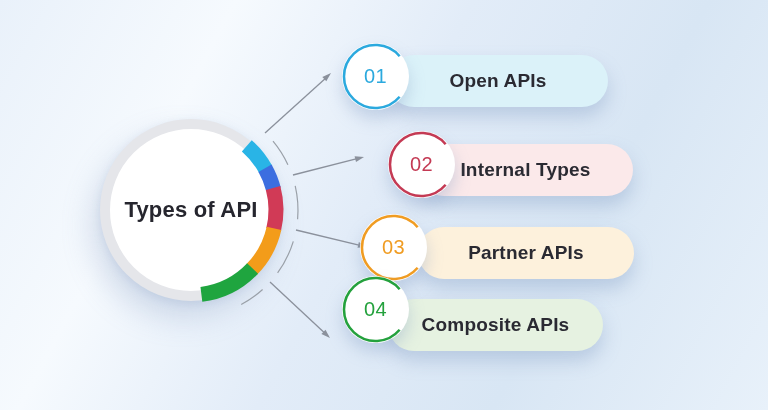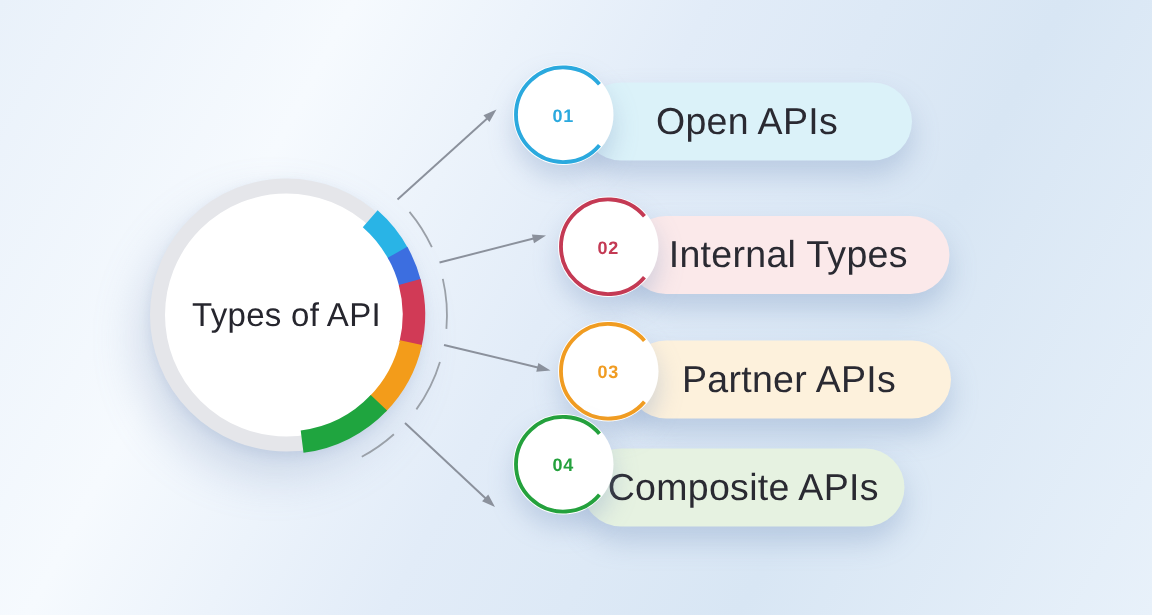--- a/index.html
+++ b/index.html
@@ -15,21 +15,21 @@
   .big-circle {
     position:absolute; left:100px; top:119px; width:182px; height:182px;
     background:var(--circle-fill,#fff);
     border:10px solid var(--circle-ring,#e5e6ea);
     border-radius:50%;
     box-shadow:-8px 16px 30px rgba(125,150,190,.30), 0 3px 8px rgba(125,150,190,.18);
     display:flex; align-items:center; justify-content:center;
     z-index:1;
   }
   .big-circle .title {
-    font-size:22px; font-weight:400; color:var(--title-text,#26262e);
+    font-size:22px; font-weight:700; color:var(--title-text,#26262e);
     letter-spacing:.2px; white-space:nowrap;
   }
 
   
   .overlay { position:absolute; left:0; top:0; z-index:2; pointer-events:none; }
   .guides path { fill:none; stroke:var(--guide-line,#9aa0a8); stroke-width:1.2; }
   .arrows path.shaft { fill:none; stroke:var(--arrow,#8b919c); stroke-width:1.3; }
   .arrows path.head { fill:var(--arrow,#8b919c); stroke:none; }
   .donut path { fill:none; stroke-width:15; }
   .seg-cyan   { stroke:var(--seg-cyan,#29b4e6); }
@@ -37,43 +37,43 @@
   .seg-red    { stroke:var(--seg-red,#d13a56); }
   .seg-orange { stroke:var(--seg-orange,#f39c1a); }
   .seg-green  { stroke:var(--seg-green,#1fa53f); }
 
   
   .pill {
     position:absolute; height:52px; border-radius:26px; z-index:3;
     display:flex; align-items:center; justify-content:center;
     box-shadow:0 10px 18px rgba(130,155,195,.38);
   }
-  .pill .pill-label { font-size:25px; font-weight:400; color:var(--label-text,#2a2a32); letter-spacing:.2px; }
+  .pill .pill-label { font-size:19px; font-weight:700; color:var(--label-text,#2a2a32); letter-spacing:.2px; }
 
   .badge {
     position:absolute; width:67px; height:67px; border-radius:50%;
     background:#fff; z-index:4;
     box-shadow:0 9px 16px rgba(130,155,195,.35);
     display:flex; align-items:center; justify-content:center;
   }
   .badge svg { position:absolute; left:0; top:0; }
   .badge .ring-path { fill:none; stroke-width:2.6; }
-  .badge .badge-num { position:relative; font-size:12px; font-weight:700; letter-spacing:.5px; }
+  .badge .badge-num { position:relative; font-size:20px; font-weight:400; letter-spacing:.5px; }
 
   .i1 .badge { left:342px; top:43px; }
   .i1 .pill  { left:388px; top:55px;  width:220px; background:var(--item1-bg,#dbf2f9); }
   .i1 .ring-path { stroke:var(--item1-c,#2ba9de); }
   .i1 .badge-num { color:var(--item1-c,#2ba9de); }
 
-  .i2 .badge { left:372px; top:131px; }
+  .i2 .badge { left:388px; top:131px; }
   .i2 .pill  { left:418px; top:144px; width:215px; background:var(--item2-bg,#fbe9ea); }
   .i2 .ring-path { stroke:var(--item2-c,#c43a54); }
   .i2 .badge-num { color:var(--item2-c,#c43a54); }
 
-  .i3 .badge { left:372px; top:214px; }
+  .i3 .badge { left:360px; top:214px; }
   .i3 .pill  { left:418px; top:227px; width:216px; background:var(--item3-bg,#fdf1dc); }
   .i3 .ring-path { stroke:var(--item3-c,#f09c22); }
   .i3 .badge-num { color:var(--item3-c,#f09c22); }
 
   .i4 .badge { left:342px; top:276px; }
   .i4 .pill  { left:388px; top:299px; width:215px; background:var(--item4-bg,#e6f2e1); }
   .i4 .ring-path { stroke:var(--item4-c,#24a13d); }
   .i4 .badge-num { color:var(--item4-c,#24a13d); }
 </style>
 </head>

